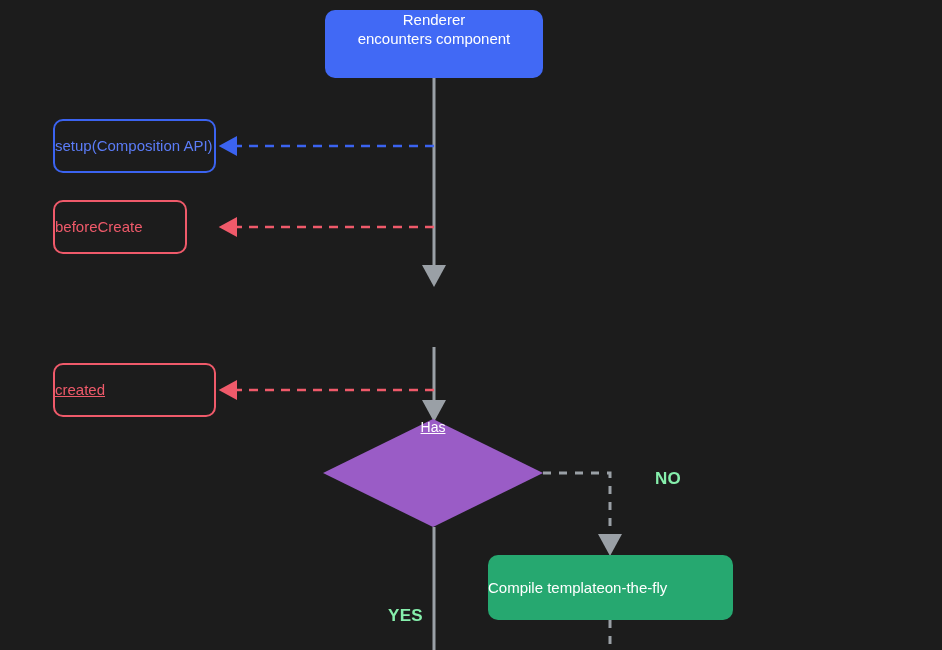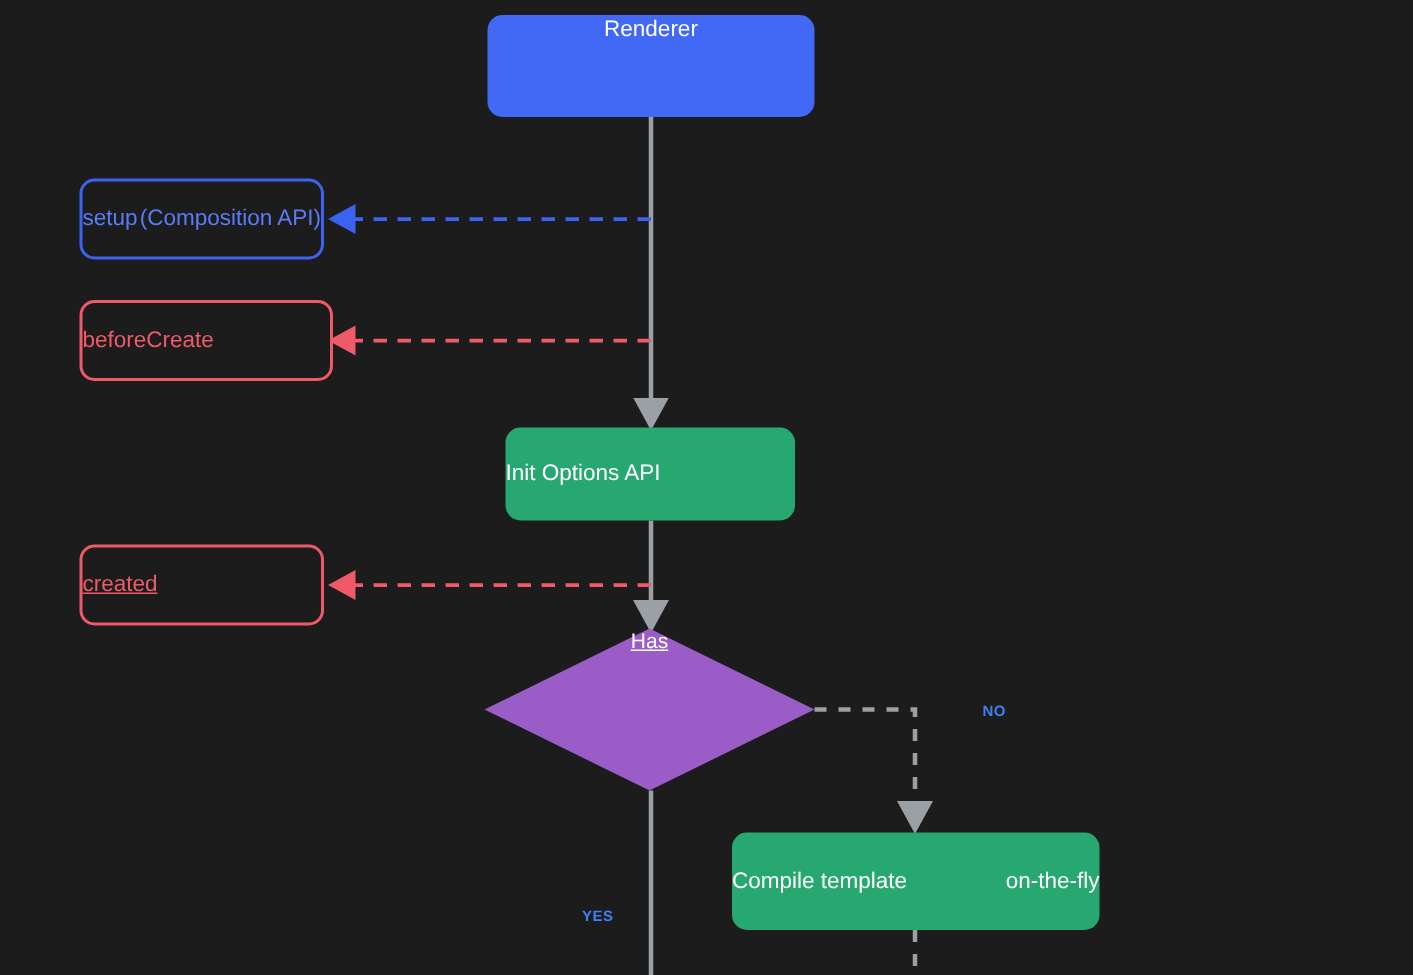--- a/index.html
+++ b/index.html
@@ -23,21 +23,21 @@
     top: 0;
     width: 942px;
     height: 650px;
     pointer-events: none;
   }
   .node {
     position: absolute;
     box-sizing: border-box;
     display: flex;
     align-items: center;
-    justify-content: space-between;
+    justify-content: flex-start;
     text-align: center;
     line-height: 1.28;
   }
   .node-filled {
     border-radius: 10px;
     color: #ffffff;
     font-size: 15px;
   }
   .node-outline {
     border-radius: 10px;
@@ -59,23 +59,23 @@
     height: 100%;
   }
   .diamond-label {
     position: relative;
     z-index: 2;
     width: 100%;
     text-decoration: underline;
   }
   .edge-label {
     position: absolute;
-    font-size: 10px;
+    font-size: 17px;
     font-weight: bold;
-    color: #3b82f6;
+    color: #86efac;
     letter-spacing: 0.3px;
     padding-left: 29px;
   }
 </style>
 </head>
 <body>
 
 <div id="canvas">
 
   <svg class="edges" viewBox="0 0 942 650" xmlns="http://www.w3.org/2000/svg">
@@ -103,34 +103,32 @@
 
     <path d="M 434 390 L 222 390" stroke="#ef5a6a" stroke-width="2.5" fill="none" stroke-dasharray="9 7" marker-end="url(#arrow-red)"></path>
 
     <path d="M 543 473 L 610 473 L 610 552" stroke="#9aa0a6" stroke-width="3" fill="none" stroke-dasharray="8 8" marker-end="url(#arrow-grey)"></path>
 
     <path d="M 610 620 L 610 650" stroke="#9aa0a6" stroke-width="3" fill="none" stroke-dasharray="8 8"></path>
   </svg>
 
   <div class="node node-filled" style="left:325px; top:10px; width:218px; height:68px; background:#4169f5; flex-direction:column;">
     <span>Renderer</span>
+    <span>encounters component</span>
   </div>
 
   <div class="node node-outline" style="left:53px; top:119px; width:163px; height:54px; border-color:#3b63f0; color:#5b7cf7; flex-direction:row;">
     <span>setup</span>
     <span>(Composition API)</span>
   </div>
 
-  <div class="node node-outline" style="left:53px; top:200px; width:169px; height:54px; border-color:#ef5a6a; color:#ef5a6a;">
+  <div class="node node-outline" style="left:53px; top:200px; width:134px; height:54px; border-color:#ef5a6a; color:#ef5a6a;">
     <span>beforeCreate</span>
   </div>
 
-  <div class="node node-filled" style="left:337px; top:285px; width:193px; height:62px; background:#26a870;">
-    <span>Init Options API</span>
-  </div>
 
   <div class="node node-outline" style="left:53px; top:363px; width:163px; height:54px; border-color:#ef5a6a; color:#ef5a6a;text-decoration:underline;">
     <span>created</span>
   </div>
 
   <div class="node node-diamond" style="left:323px; top:419px; width:220px; height:108px; flex-direction:column;">
     <svg class="diamond-shape" viewBox="0 0 220 108" preserveAspectRatio="none">
       <polygon points="110,0 220,54 110,108 0,54" fill="#9a5cc6"></polygon>
     </svg>
     <div class="diamond-label">

